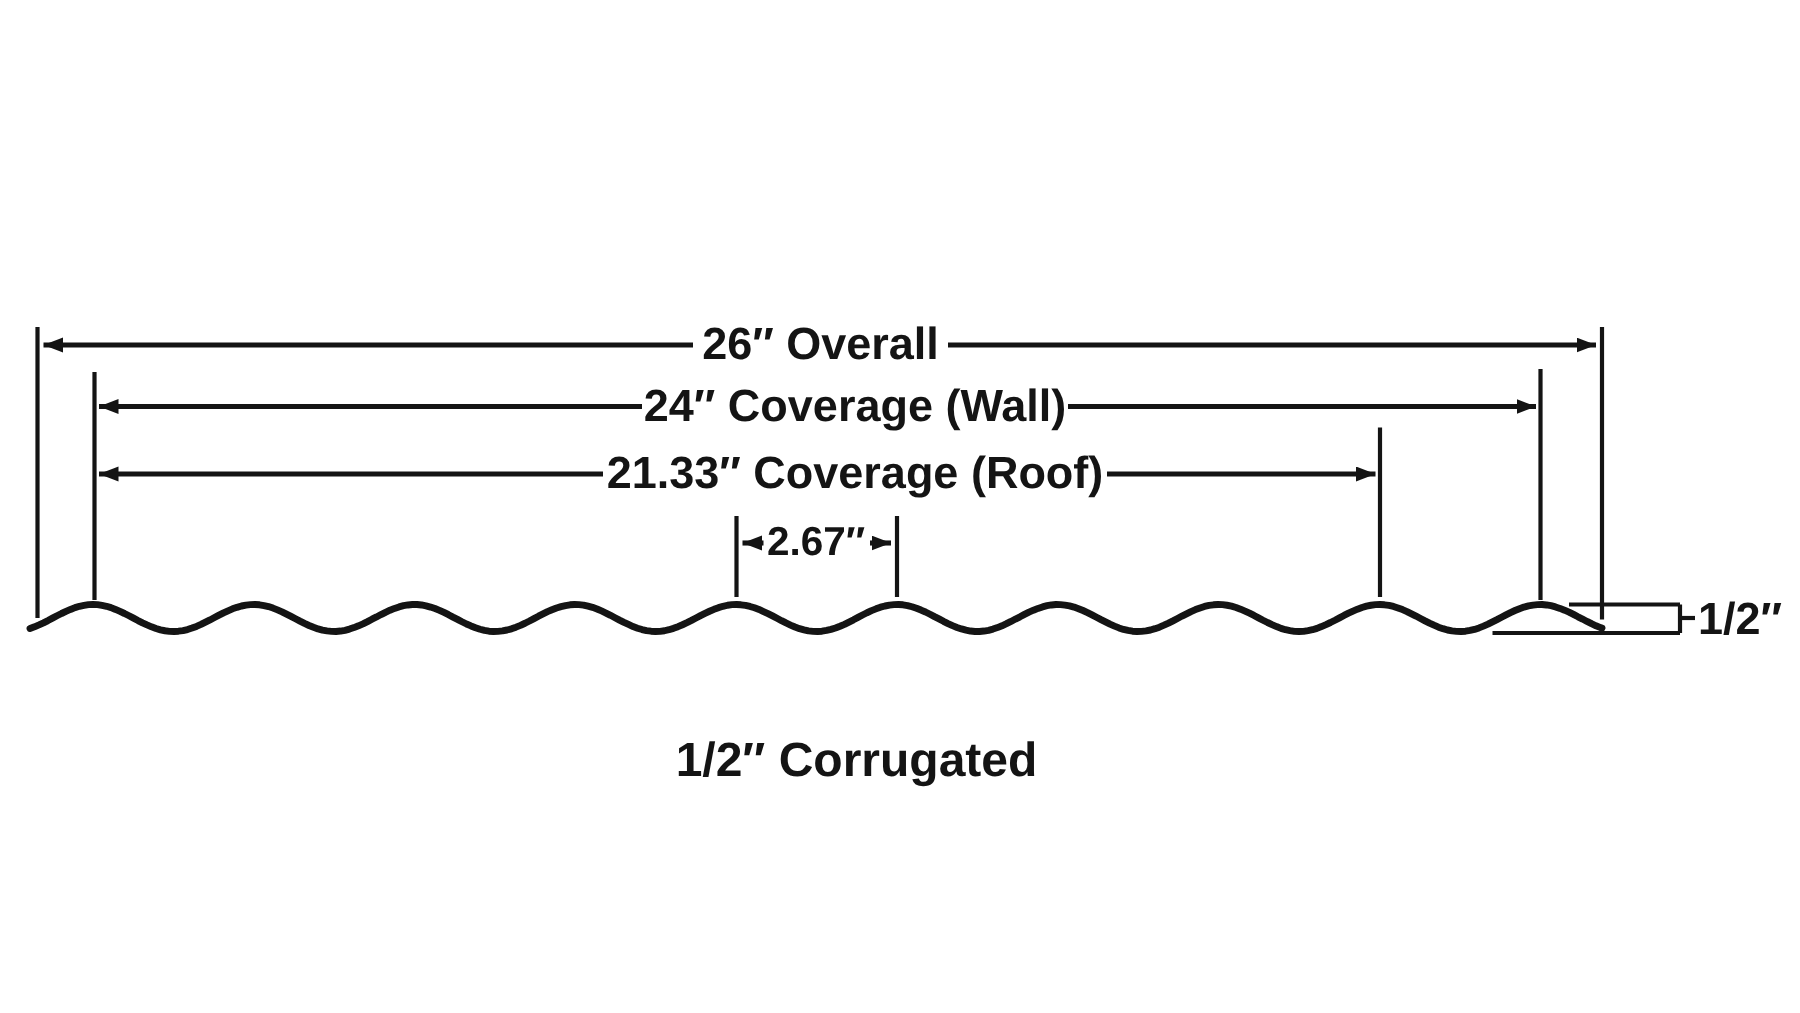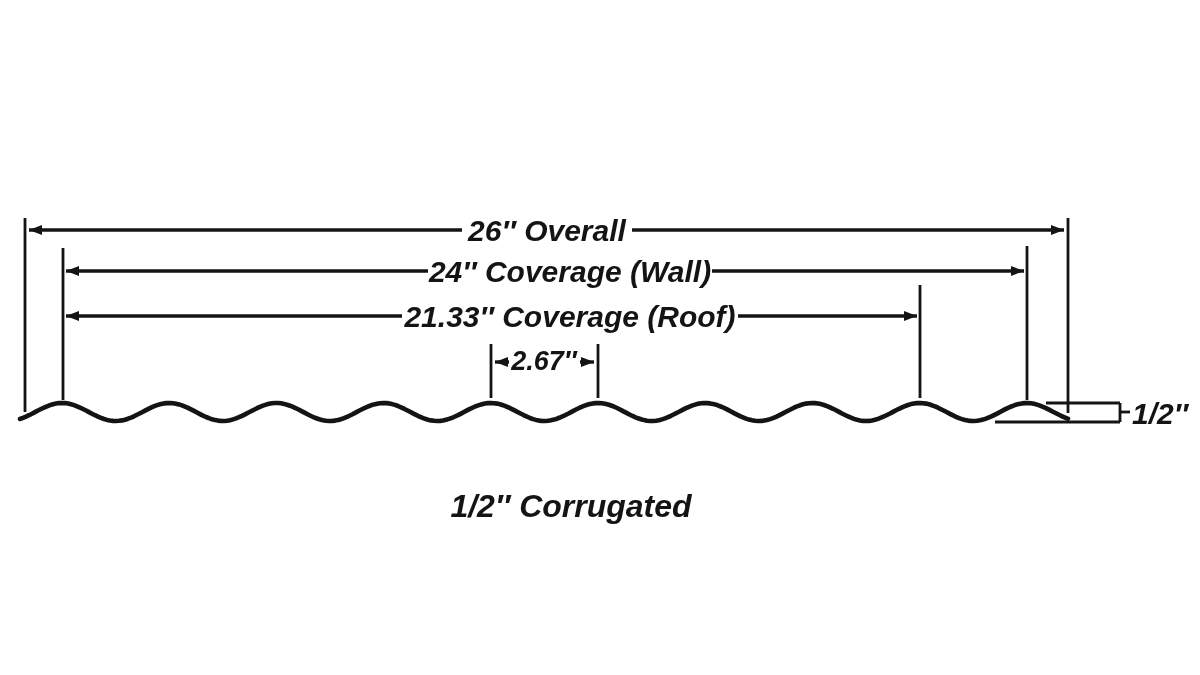--- a/index.html
+++ b/index.html
@@ -9,21 +9,20 @@
     height: 675px;
     background: #ffffff;
     overflow: hidden;
     font-family: "Liberation Sans", sans-serif;
   }
   .stage {
     position: relative;
     width: 1200px;
     height: 675px;
     background: #ffffff;
-    font-style: italic;
   }
   svg text {
     font-family: "Liberation Sans", sans-serif;
     font-weight: bold;
     fill: #141414;
   }
   .dim-label { font-size: 30px; }
   .pitch-label { font-size: 27px; }
   .height-label { font-size: 30px; }
   .title-label { font-size: 32px; }

